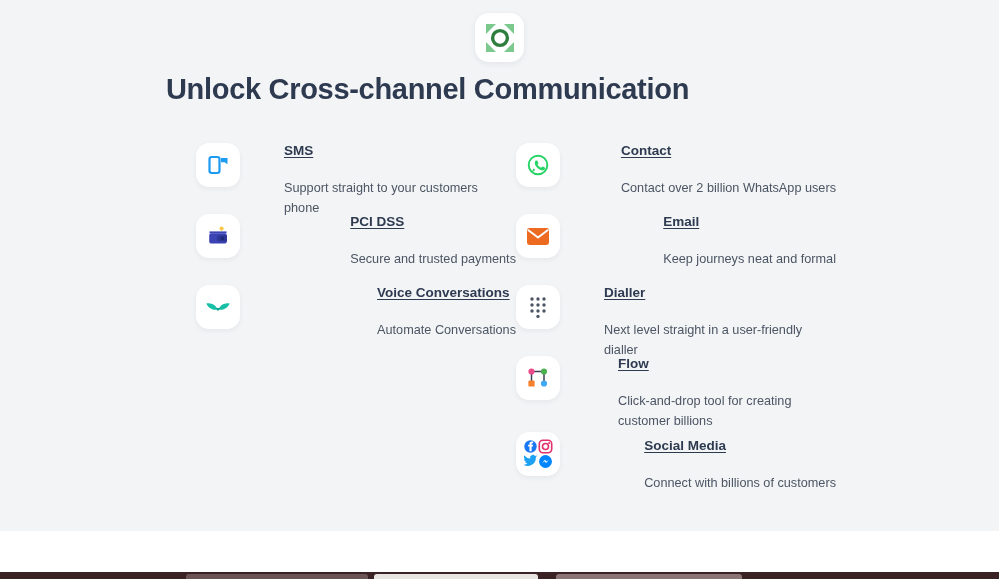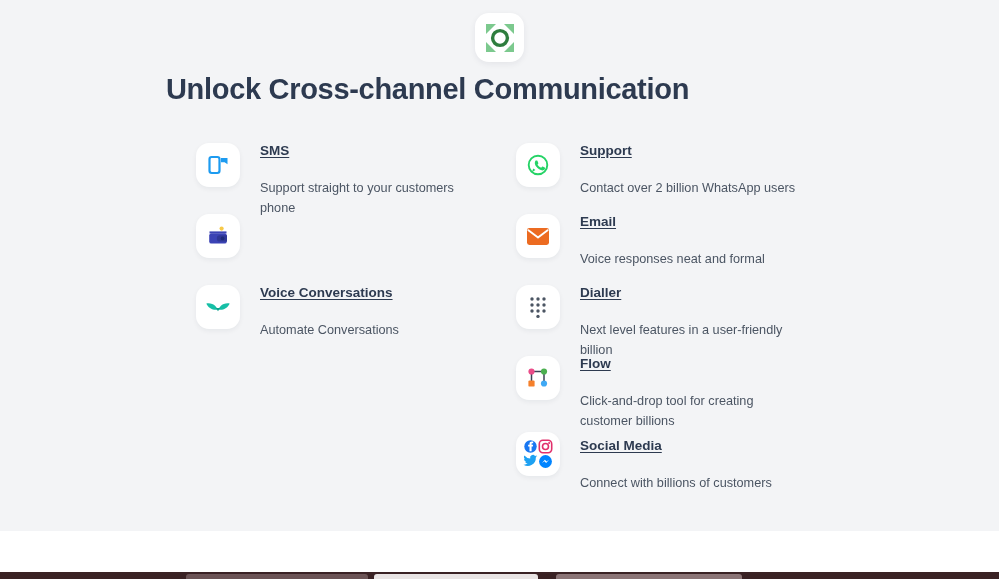--- a/index.html
+++ b/index.html
@@ -70,20 +70,21 @@
     display: flex;
     flex-direction: column;
   }
   .col-left  { margin-left: 196px; }
   .col-right { margin-left: 0px; }
 
   .feature {
     display: flex;
     align-items: flex-start;
     min-height: 71px;
+    justify-content: space-between;
   }
   .feature-left  { height: 71px; }
 
   .tile {
     flex: 0 0 auto;
     width: 44px;
     height: 44px;
     background: #ffffff;
     border-radius: 13px;
     box-shadow: 0 2px 5px rgba(22,34,51,.06);
@@ -188,20 +189,24 @@
           <span>
             <svg width="24" height="24" viewBox="0 0 24 24">
               <circle cx="15.6" cy="4.6" r="2.1" fill="#f7c948"></circle>
               <path d="M3.5 7.4 L20.5 7.4 L20.5 9.4 L3.5 9.4 Z" fill="#3b43b5"></path>
               <rect x="3.2" y="9.2" width="17.6" height="10.4" rx="2.2" fill="#3b43b5"></rect>
               <path d="M14 11.2h7v6.4h-7a3.2 3.2 0 0 1 0-6.4z" fill="#2f3796"></path>
               <circle cx="16.6" cy="14.4" r="1.9" fill="#1d2a7a"></circle>
             </svg>
           </span>
         </div>
+        <div class="ftext">
+          <a class="ftitle">PCI DSS</a>
+          <div class="fdesc">Secure and trusted payments</div>
+        </div>
       </div>
 
       <div class="feature feature-left">
         <div class="tile">
           <span>
             <svg width="26" height="20" viewBox="0 0 28 20">
               <path d="M1.5 6.2c3.2-.6 7.4.2 9.6 2.6 1 1.1 1.8 2.5 2.9 4-3.4.8-7.3-.3-9.8-2.6C2.7 8.9 2 7.5 1.5 6.2z" fill="#16bfa6"></path>
               <path d="M26.5 6.2c-3.2-.6-7.4.2-9.6 2.6-1 1.1-1.8 2.5-2.9 4 3.4.8 7.3-.3 9.8-2.6 1.5-1.3 2.2-2.7 2.7-4z" fill="#16bfa6"></path>
               <path d="M11 10.2c1.2 1.3 2.1 2.8 3 4.4.9-1.6 1.8-3.1 3-4.4-1 .6-2 .9-3 .9s-2-.3-3-.9z" fill="#0fa38e"></path>
             </svg>
@@ -221,37 +226,37 @@
         <div class="tile">
           <span>
             <svg width="24" height="24" viewBox="0 0 24 24">
               <circle cx="12" cy="12" r="9.3" fill="none" stroke="#25d366" stroke-width="1.9"></circle>
               <path d="M5.6 19.4 L7.3 15.6 L9.4 17.1 Z" fill="#25d366"></path>
               <path d="M9.3 8.1c.3-.7.6-.7 1-.7h.5c.2 0 .5 0 .7.6l.8 2c.1.2.1.4 0 .6l-.5.7c-.2.2-.3.4-.1.7a7 7 0 0 0 3 2.6c.3.1.5.1.7-.1l.7-.8c.2-.2.4-.2.6-.1l2 1c.2.1.4.3.4.5 0 .4-.2 1.2-.5 1.5-.4.4-1.1.8-1.9.8-2.3 0-5-1.6-6.5-3.8-.9-1.3-1.4-2.6-1.4-3.6 0-.7.3-1.4.5-1.9z" fill="#25d366"></path>
             </svg>
           </span>
         </div>
         <div class="ftext">
-          <a class="ftitle">Support</a>
+          <a class="ftitle">Contact</a>
           <div class="fdesc">Contact over 2 billion WhatsApp users</div>
         </div>
       </div>
 
       <div class="feature feature-left">
         <div class="tile">
           <span>
             <svg width="24" height="19" viewBox="0 0 24 19">
               <rect x="1" y="1" width="22" height="17" rx="2.4" fill="#ec6b21"></rect>
               <path d="M2.4 3.2 L12 10.6 L21.6 3.2" fill="none" stroke="#ffffff" stroke-width="1.9" stroke-linecap="round" stroke-linejoin="round"></path>
             </svg>
           </span>
         </div>
         <div class="ftext">
           <a class="ftitle">Email</a>
-          <div class="fdesc">Voice responses neat and formal</div>
+          <div class="fdesc">Keep journeys neat and formal</div>
         </div>
       </div>
 
       <div class="feature feature-left">
         <div class="tile">
           <span>
             <svg width="20" height="24" viewBox="0 0 20 24">
               <g fill="#4b5563">
                 <circle cx="4" cy="4" r="1.7"></circle>
                 <circle cx="10" cy="4" r="1.7"></circle>
@@ -262,21 +267,21 @@
                 <circle cx="4" cy="16" r="1.7"></circle>
                 <circle cx="10" cy="16" r="1.7"></circle>
                 <circle cx="16" cy="16" r="1.7"></circle>
                 <circle cx="10" cy="21.4" r="1.7"></circle>
               </g>
             </svg>
           </span>
         </div>
         <div class="ftext">
           <a class="ftitle">Dialler</a>
-          <div class="fdesc">Next level features in a user-friendly billion</div>
+          <div class="fdesc">Next level straight in a user-friendly dialler</div>
         </div>
       </div>
 
       <div class="feature" style="height:76px;">
         <div class="tile">
           <span>
             <svg width="24" height="24" viewBox="0 0 24 24">
               <path d="M5.5 5.5 L18 5.5 M5.5 5.5 L5.5 17.5 M18 5.5 L18 17.5" stroke="#3c4257" stroke-width="1.5" fill="none"></path>
               <circle cx="5.5" cy="5.5" r="3.1" fill="#ea4c89"></circle>
               <circle cx="18" cy="5.5" r="3.1" fill="#4caf50"></circle>

